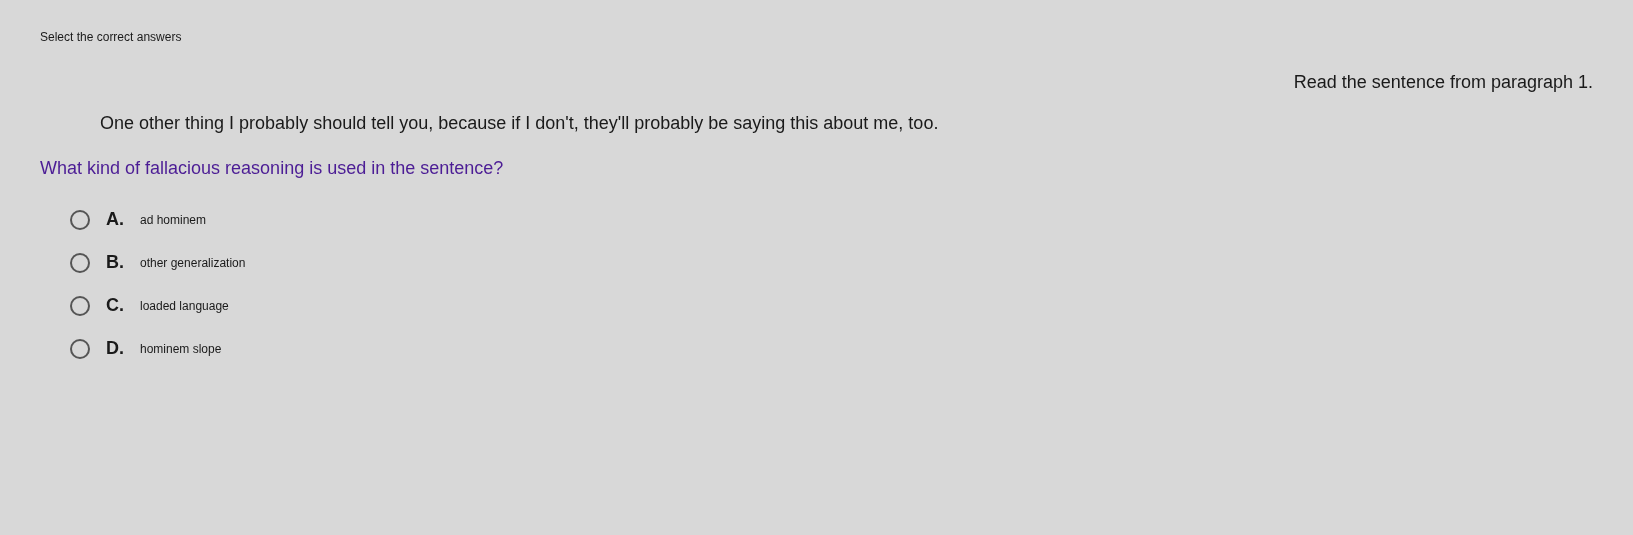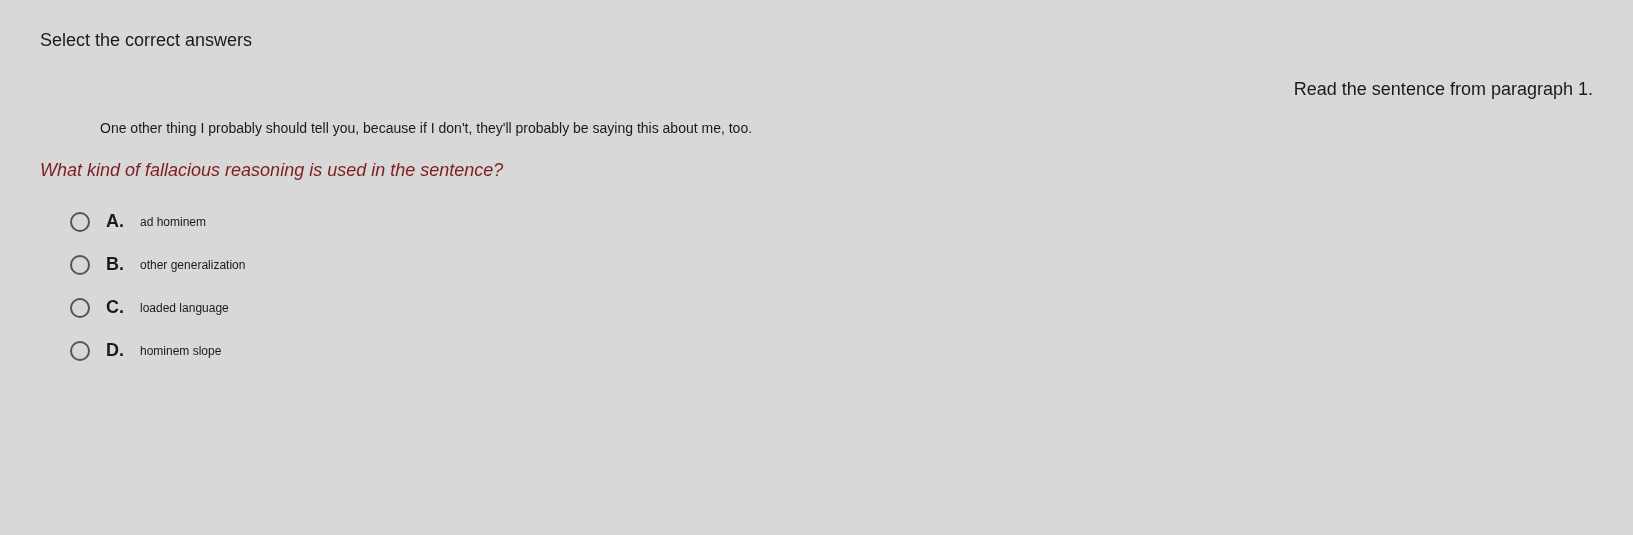--- a/index.html
+++ b/index.html
@@ -12,44 +12,43 @@
       background-color: #d8d8d8;
       font-family: Arial, sans-serif;
       font-size: 18px;
       color: #1a1a1a;
       padding: 30px 40px;
       min-height: 535px;
       width: 1633px;
     }
 
     .instruction {
-      font-size: 18px;
+      font-size: 12px;
       margin-bottom: 28px;
       color: #1a1a1a;
     }
 
     .prompt {
       font-size: 18px;
       margin-bottom: 20px;
       color: #1a1a1a;
       text-align: right;
     }
 
     .quote {
-      font-size: 14px;
+      font-size: 18px;
       margin-left: 60px;
       margin-bottom: 24px;
       color: #1a1a1a;
     }
 
     .question {
       font-size: 18px;
       margin-bottom: 30px;
-      color: #7f1d1d;
-      font-style: italic;
+      color: #4c1d95;
     }
 
     .options {
       list-style: none;
       padding: 0;
       margin-left: 30px;
     }
 
     .option-item {
       display: flex;

